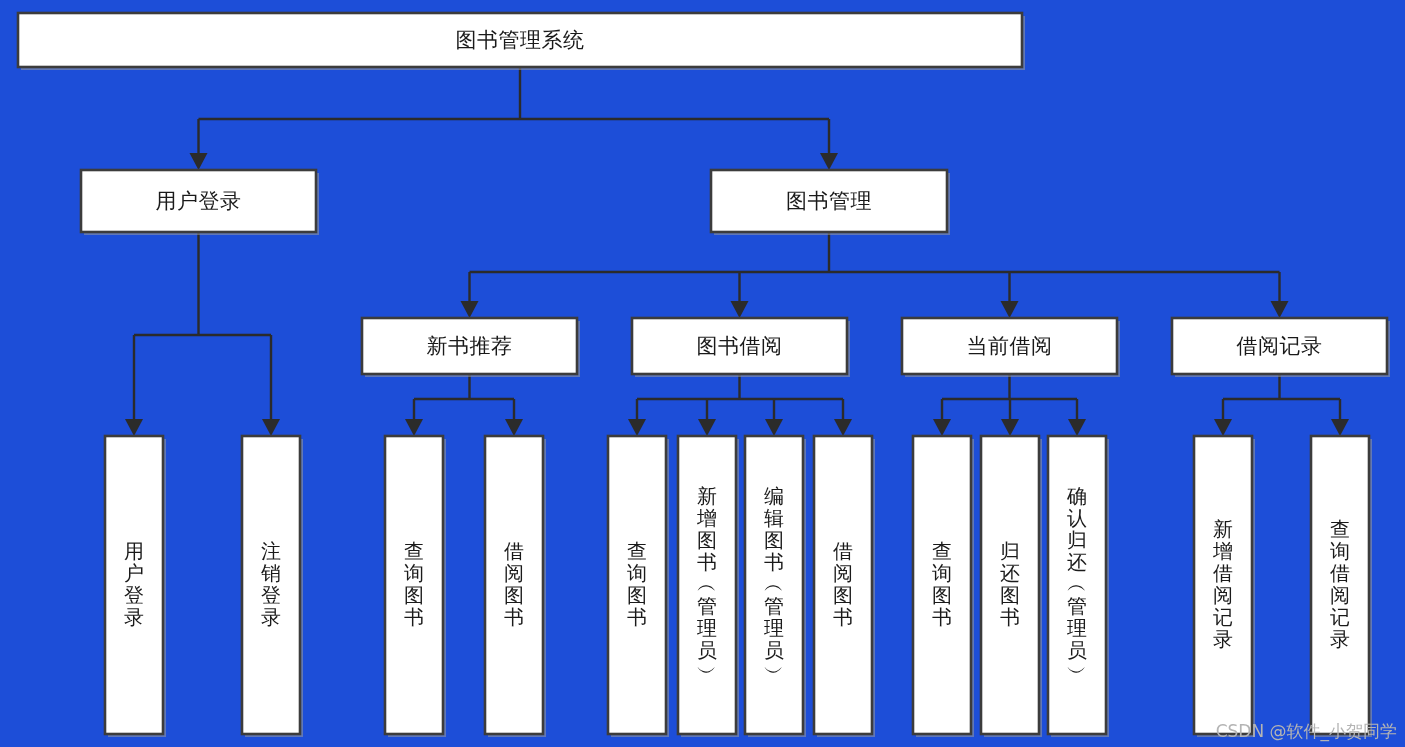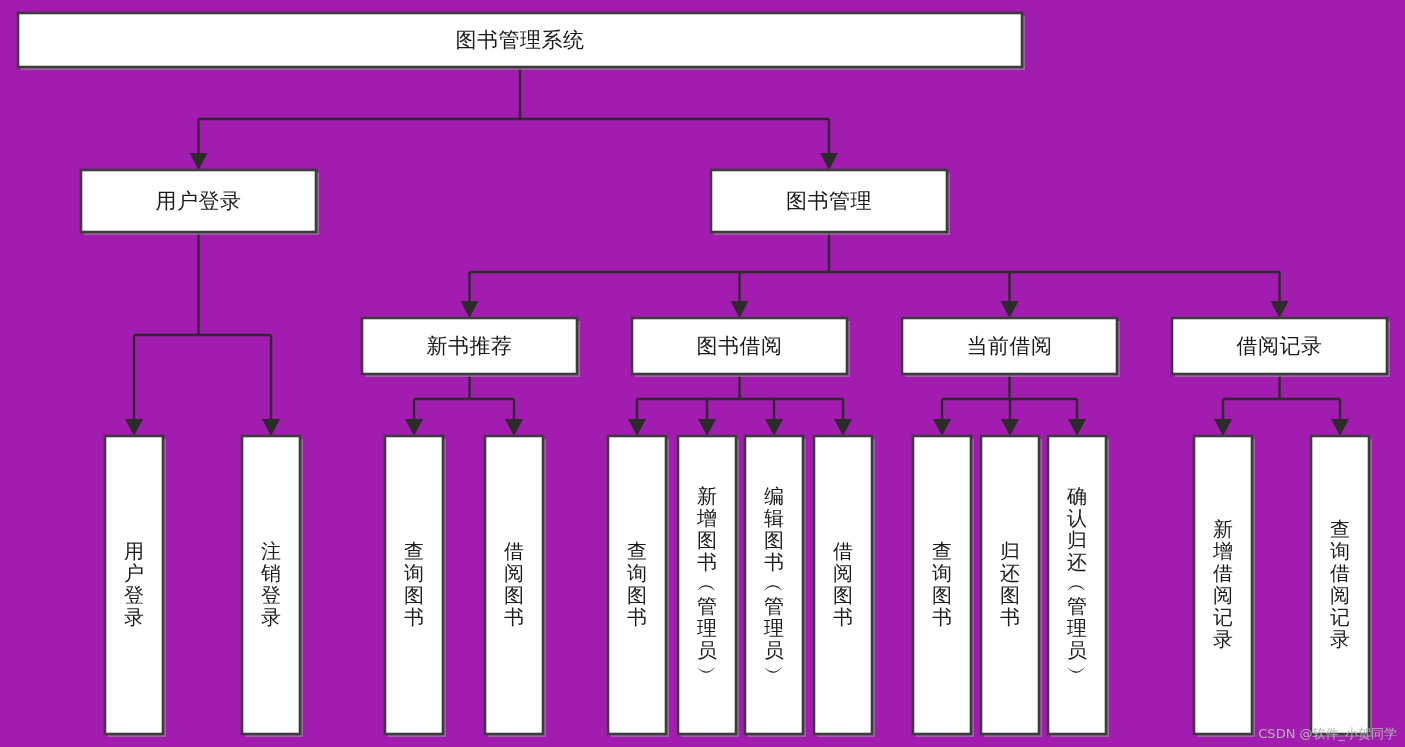--- a/index.html
+++ b/index.html
@@ -10,21 +10,21 @@
   body {
     width: 1405px;
     height: 747px;
     font-family: "DejaVu Sans", "Liberation Sans", sans-serif;
     overflow: hidden;
   }
   #diagram-root {
     position: relative;
     width: 1405px;
     height: 747px;
-    background: #a21caf;
+    background: #1d4ed8;
   }
   svg.diagram {
     position: absolute;
     left: 0;
     top: 0;
     width: 1405px;
     height: 747px;
     display: block;
   }
   .node-box {
@@ -59,21 +59,21 @@
     font-size: 20px;
     fill: #1a1a1a;
     text-anchor: middle;
     letter-spacing: 0px;
   }
   .watermark {
     position: absolute;
     right: 8px;
     bottom: 4px;
     font-family: "DejaVu Sans", "Liberation Sans", sans-serif;
-    font-size: 13px;
+    font-size: 17px;
     color: #b4b4b4;
     white-space: nowrap;
     user-select: none;
   }
 </style>
 </head>
 <body>
 
 <div id="diagram-root">
   <svg class="diagram" viewBox="0 0 1405 747">

